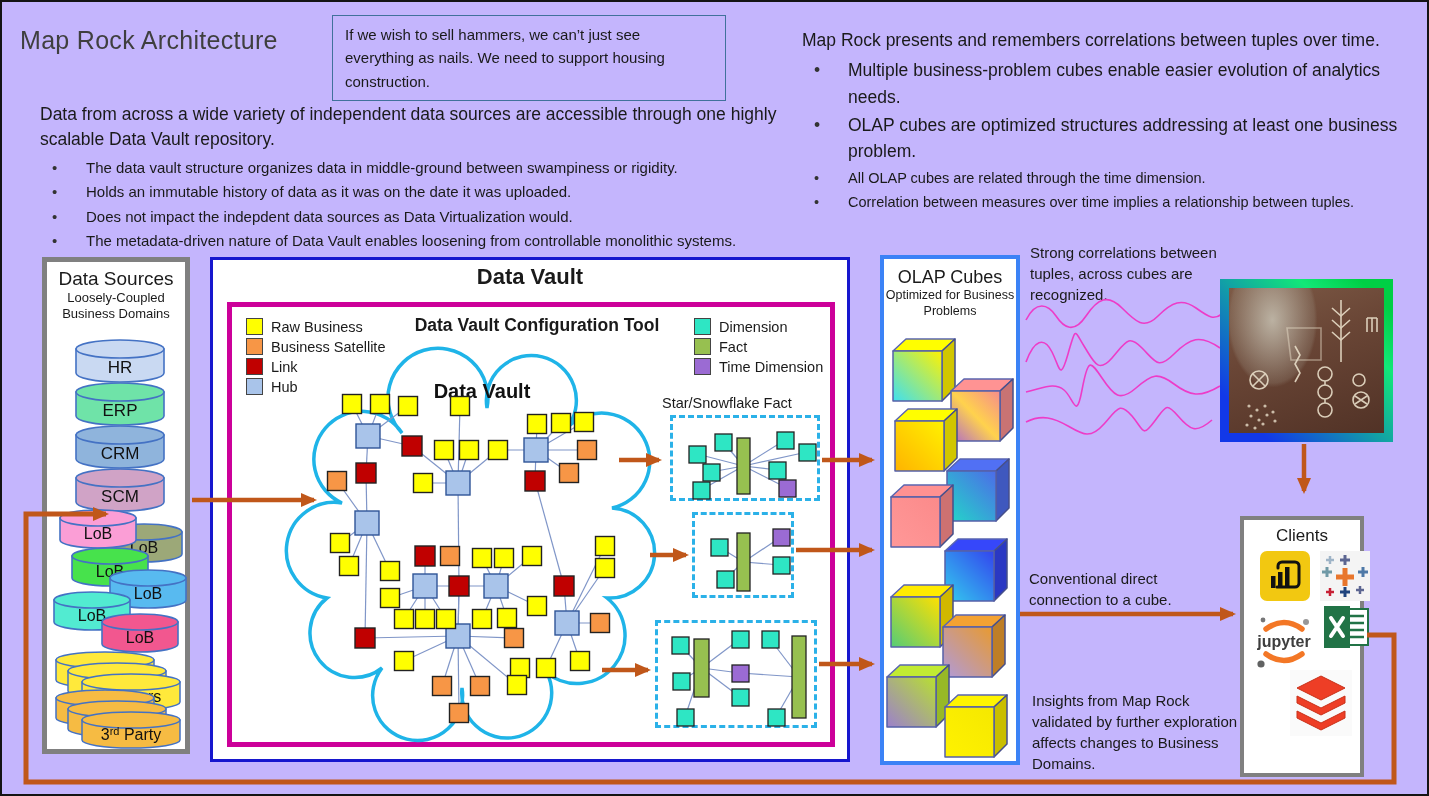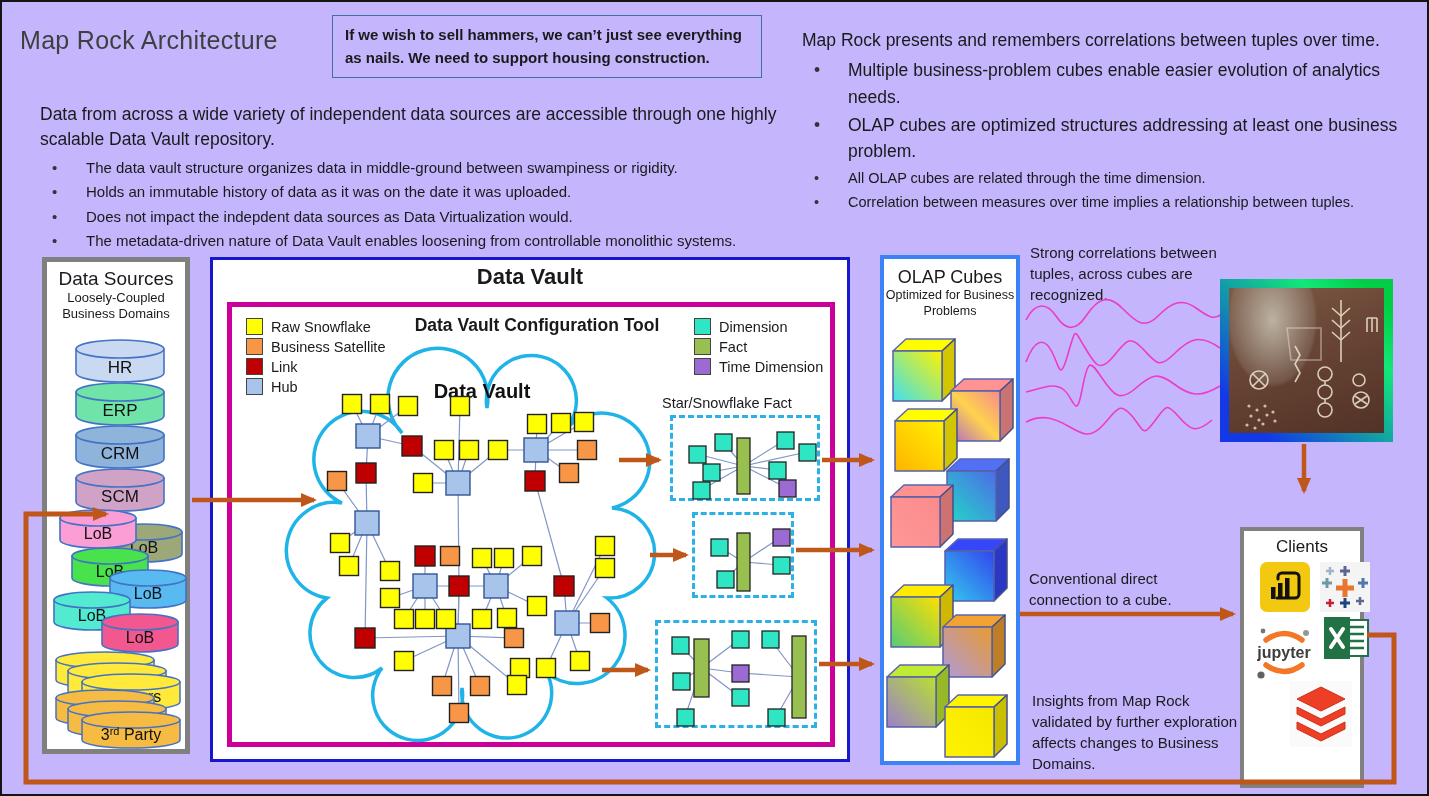--- a/index.html
+++ b/index.html
@@ -1,20 +1,20 @@
 <!DOCTYPE html>
 <html><head>
 <meta charset="utf-8">
 <style>
   html,body{margin:0;padding:0;background:#e8e8e8;}
   .slide{position:relative;width:1429px;height:796px;background:#c4b5fd;border:2px solid #141414;
          box-sizing:border-box;font-family:"Liberation Sans",sans-serif;color:#1a1a1a;overflow:hidden;}
   .abs{position:absolute;}
   .page-title{font-size:25px;color:#3f3f3f;font-weight:400;letter-spacing:.3px;}
-  .quote-box{border:1.5px solid #41719C;padding:7px 12px;font-size:15px;line-height:1.55;width:430px;box-sizing:border-box;font-weight:bold;}
+  .quote-box{border:1.5px solid #41719C;padding:7px 12px;font-size:15px;line-height:1.55;width:394px;box-sizing:border-box;}
   .note-head{font-size:17.5px;line-height:1.45;}
   ul.bullets{list-style:none;margin:4px 0 0 0;padding:0;}
   ul.bullets li{padding-left:46px;text-indent:-34px;line-height:1.5;margin:2px 0;}
   ul.bullets li::before{content:"\2022";display:inline-block;width:34px;text-indent:0;color:#333;}
   .b-lg li{font-size:17.5px;}
   .b-sm li{font-size:14.5px;}
   .left-bullets li{font-size:15px;}
   .panel{box-sizing:border-box;background:#fff;}
   .panel-gray{border:5px solid #808080;}
   .panel-title{font-size:19px;text-align:center;}
@@ -180,21 +180,21 @@
 
   <div class="abs panel vault-outer" style="left:208px;top:255px;width:640px;height:505px;">
     <div class="vault-title" style="margin-top:4px;">Data Vault</div>
   </div>
 
   <div class="abs panel config-box" style="left:225px;top:300px;width:608px;height:445px;">
     <div class="abs tool-title" style="left:155px;top:8px;width:300px;">Data Vault Configuration Tool</div>
     <div class="abs legend" id="legend-left" style="left:14px;top:8px;">
         <div class="row">
           <span class="sw" style="background: rgb(255, 255, 0);"></span>
-          <span>Raw Snowflake</span>
+          <span>Raw Business</span>
         </div>
         <div class="row">
           <span class="sw" style="background: rgb(247, 150, 70);"></span>
           <span>Business Satellite</span>
         </div>
         <div class="row">
           <span class="sw" style="background: rgb(192, 0, 0);"></span>
           <span>Link</span>
         </div>
         <div class="row">
@@ -594,21 +594,21 @@
           <circle cx="18" cy="137" r="1.6"></circle>
             <circle cx="26" cy="140" r="1.6"></circle>
             <circle cx="34" cy="136" r="1.6"></circle>
           <circle cx="44" cy="124" r="1.6"></circle>
             <circle cx="46" cy="133" r="1.6"></circle>
         </g>
       </svg>
     </div>
   </div>
 
-  <div class="abs panel panel-gray" style="left:1238px;top:525px;width:124px;height:261px;border-width:4px;">
+  <div class="abs panel panel-gray" style="left:1238px;top:514px;width:124px;height:261px;border-width:4px;">
     <div class="panel-title" style="margin-top:6px;font-size:17px;">Clients</div>
     <div class="abs" id="clients-icons" style="left:0;top:0;width:100%;height:100%;font-weight:bold;">
         <div class="abs" style="left: 16px; top: 31px;">
           <svg width="50" height="50">
    <rect width="50" height="50" rx="7" fill="#F2C811"></rect>
    <path d="M17,36 H35 a4,4 0 0 0 4,-4 V15 a4,4 0 0 0 -4,-4 H22 a4,4 0 0 0 -4,4 v2" fill="none" stroke="#111" stroke-width="3" stroke-linecap="round"></path>
    <rect x="11" y="25" width="4.5" height="12" fill="#111"></rect>
             <rect x="18" y="21" width="4.5" height="16" fill="#111"></rect>
             <rect x="25" y="16" width="4.5" height="21" fill="#111"></rect>
           </svg>

